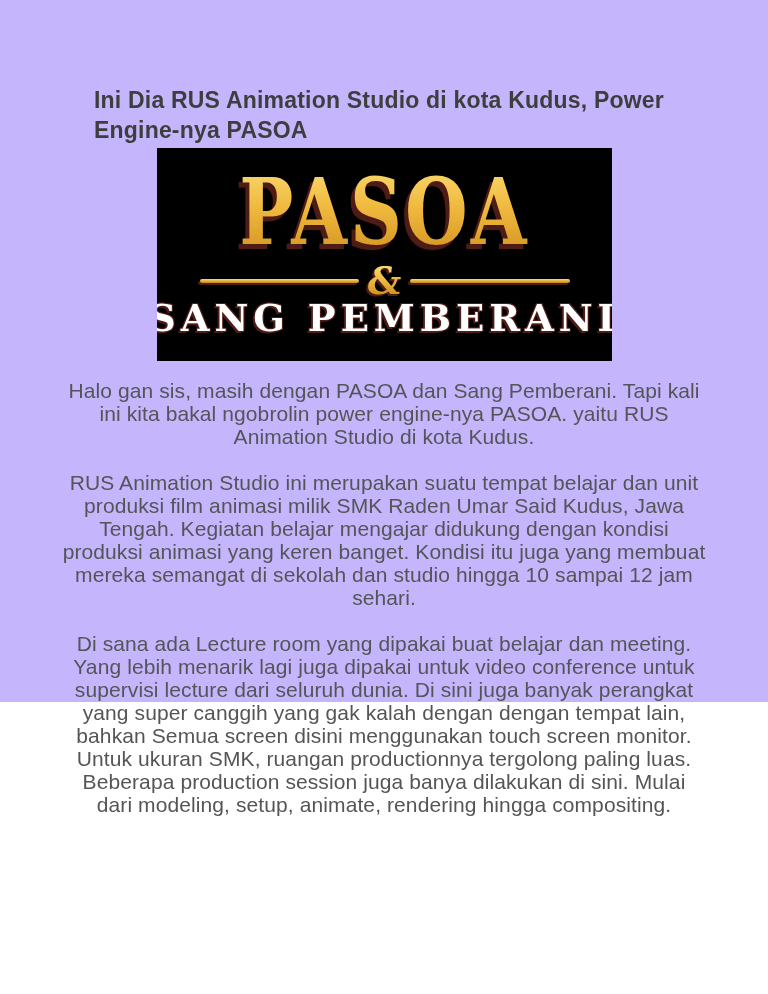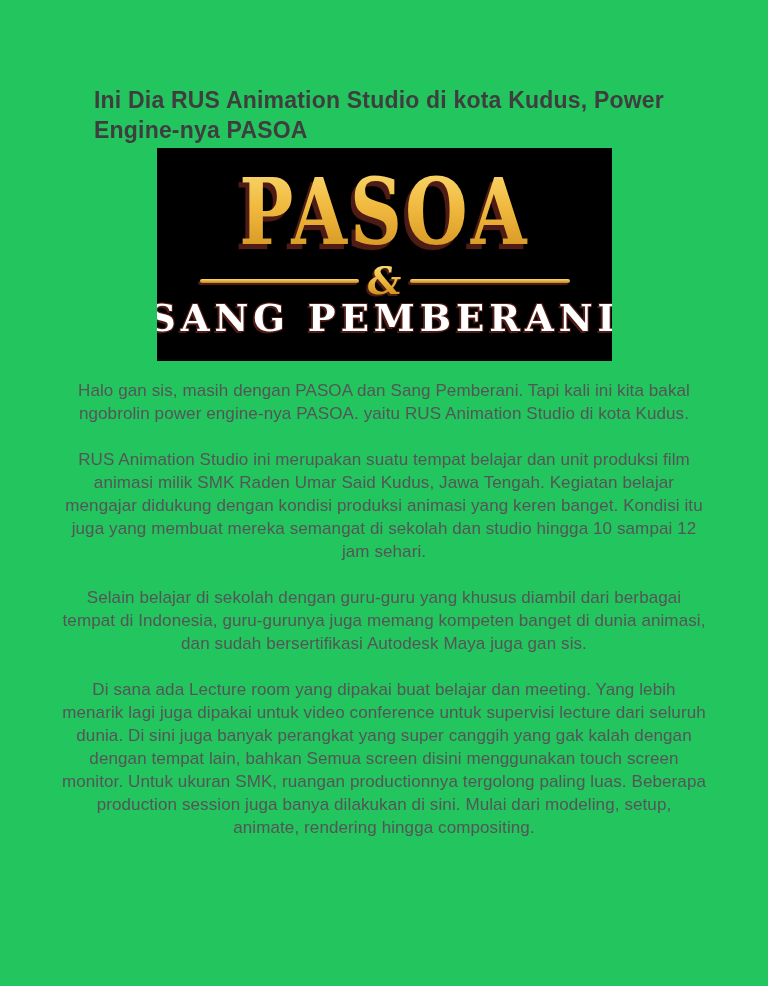--- a/index.html
+++ b/index.html
@@ -7,22 +7,22 @@
   body {
     width: 768px;
     height: 994px;
     background: #ffffff;
     font-family: "Liberation Sans", sans-serif;
     overflow: hidden;
   }
   .page {
     position: relative;
     width: 768px;
-    height: 986px;
-    background: #22c55e;
+    height: 702px;
+    background: #c4b5fd;
   }
   .page-title {
     margin: 0;
     padding: 85px 0 0 94px;
     width: 680px;
     font-family: "Liberation Sans", sans-serif;
     font-size: 23px;
     line-height: 30px;
     font-weight: bold;
     color: #3e3e3e;
@@ -96,21 +96,21 @@
     white-space: nowrap;
   }
   .content {
     width: 644px;
     margin: 18px auto 0;
     text-align: center;
   }
   .content p {
     margin: 0 0 23px 0;
     font-family: "Liberation Sans", sans-serif;
-    font-size: 17px;
+    font-size: 21px;
     line-height: 23px;
     color: #555557;
     letter-spacing: 0.1px;
   }
 </style>
 </head>
 <body>
 
 <div class="page">
 
@@ -124,17 +124,16 @@
       <span class="gold-rule"></span>
       <span class="ampersand">&amp;</span>
       <span class="gold-rule"></span>
     </div>
     <div class="logo-subtitle">SANG PEMBERANI</div>
   </div>
 
   <div class="content">
     <p>Halo gan sis, masih dengan PASOA dan Sang Pemberani. Tapi kali ini kita bakal ngobrolin power engine-nya PASOA. yaitu RUS Animation Studio di kota Kudus.</p>
     <p>RUS Animation Studio ini merupakan suatu tempat belajar dan unit produksi film animasi milik SMK Raden Umar Said Kudus, Jawa Tengah. Kegiatan belajar mengajar didukung dengan kondisi produksi animasi yang keren banget. Kondisi itu juga yang membuat mereka semangat di sekolah dan studio hingga 10 sampai 12 jam sehari.</p>
-    <p>Selain belajar di sekolah dengan guru-guru yang khusus diambil dari berbagai tempat di Indonesia, guru-gurunya juga memang kompeten banget di dunia animasi, dan sudah bersertifikasi Autodesk Maya juga gan sis.</p>
     <p>Di sana ada Lecture room yang dipakai buat belajar dan meeting. Yang lebih menarik lagi juga dipakai untuk video conference untuk supervisi lecture dari seluruh dunia. Di sini juga banyak perangkat yang super canggih yang gak kalah dengan dengan tempat lain, bahkan Semua screen disini menggunakan touch screen monitor. Untuk ukuran SMK, ruangan productionnya tergolong paling luas. Beberapa production session juga banya dilakukan di sini. Mulai dari modeling, setup, animate, rendering hingga compositing.</p>
   </div>
 
 </div>
 
 </body></html>

